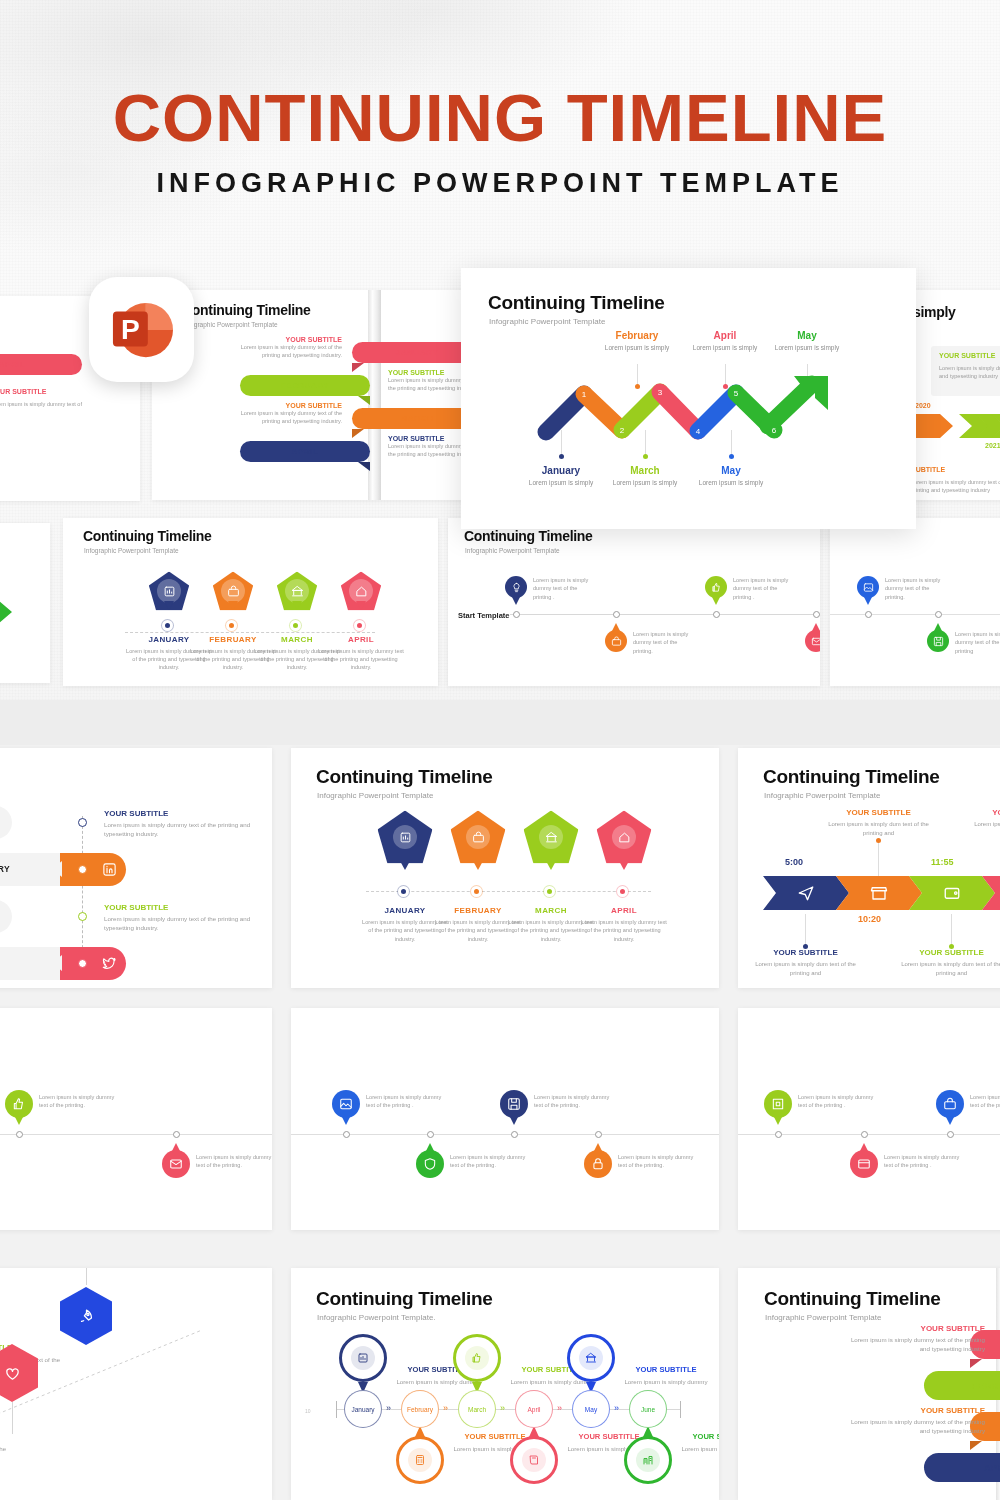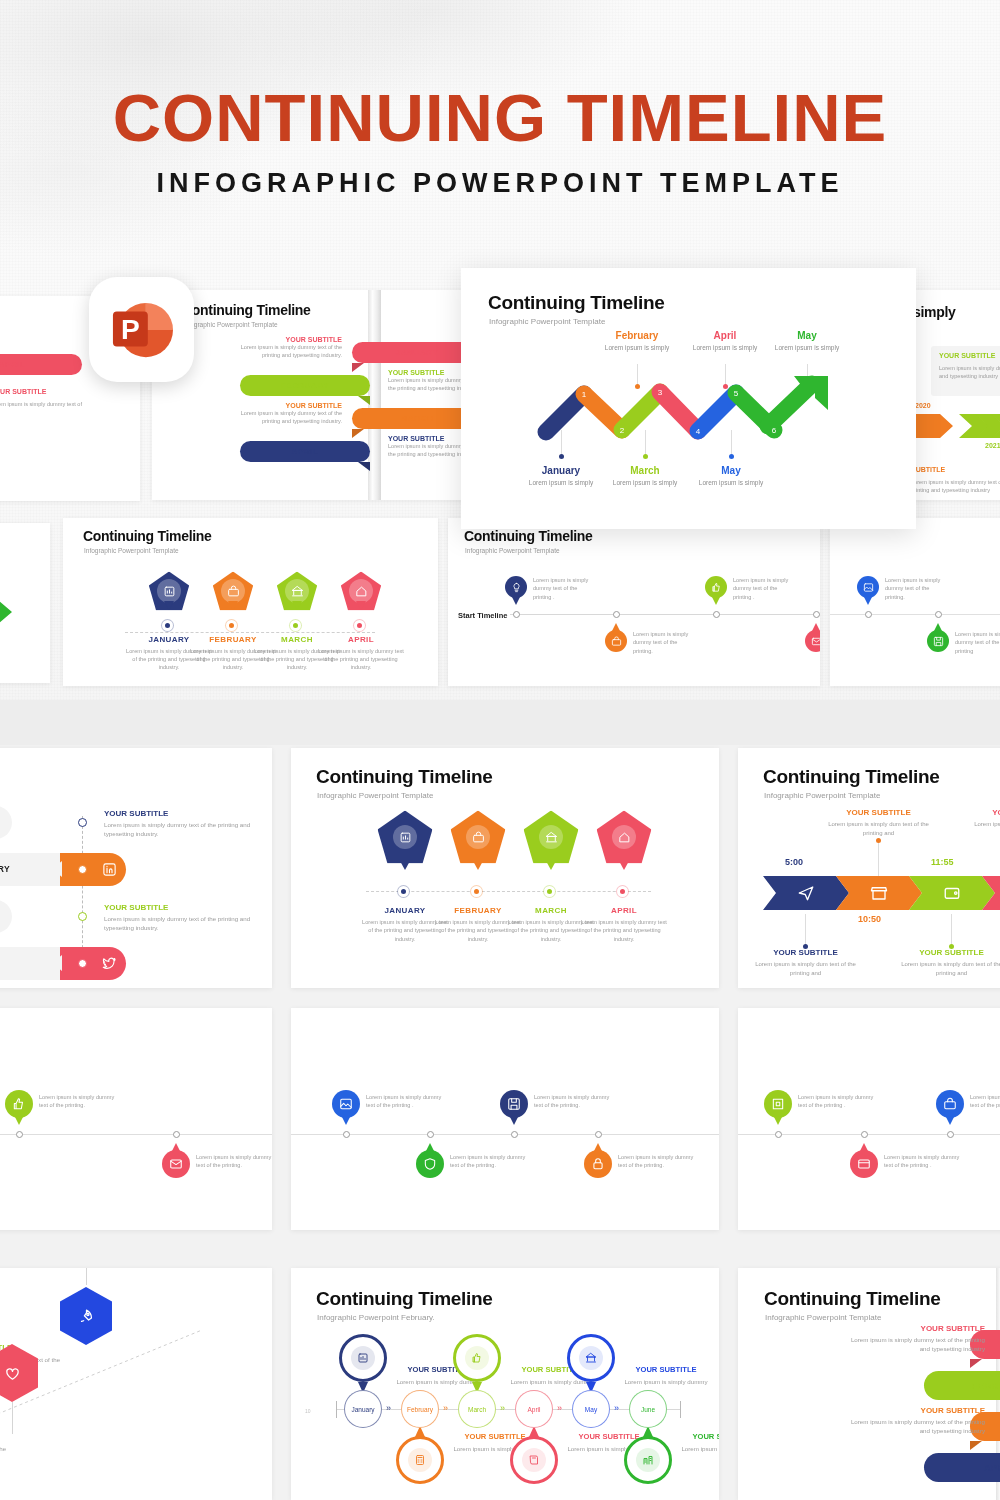--- a/index.html
+++ b/index.html
@@ -310,21 +310,21 @@
       <div style="position:absolute;left:254px;top:116.56px;width:88px;text-align:center;">
         <div style="font-size:8px;font-weight:bold;color:#ef5063;letter-spacing:.4px;">APRIL</div>
         <div style="font-size:5.6px;color:#9c9c9c;line-height:1.5;margin-top:3px;">Lorem ipsum is simply dummy text of the printing and typesetting industry.</div>
       </div>
       </div>
   </div>
 
   <div class="slide" id="sl-start" style="left:448px;top:518px;width:372px;height:168px;">
     <div class="s-title" style="position:absolute;left:16px;top:10px;font-size:14px;">Continuing Timeline</div>
     <div class="s-sub" style="position:absolute;left:17px;top:29px;font-size:6.5px;">Infographic Powerpoint Template</div>
-    <div style="position:absolute;left:10px;top:93px;font-size:7.5px;font-weight:bold;color:#1b1b1b;">Start Timeline</div>
+    <div style="position:absolute;left:10px;top:93px;font-size:7.5px;font-weight:bold;color:#1b1b1b;">Start Template</div>
     <div style="position:absolute;left:62px;top:96px;right:0;border-top:1px solid #d8d8d8;"></div>
     <div id="startNodes">
         <div style="position:absolute;left:57px;top:58px;width:22px;height:22px;border-radius:50%;background:#2b3b7e;display:flex;align-items:center;justify-content:center;">
           <svg width="11" height="11" viewBox="0 0 24 24" fill="none" stroke="#fff" stroke-width="1.8" stroke-linecap="round" stroke-linejoin="round">
             <path d="M9 18h6M10 21h4M12 3a6 6 0 0 1 4 10v2H8v-2a6 6 0 0 1 4-10z"></path>
           </svg>
         </div>
       <div style="position:absolute;left:64px;top:79px;width:0;height:0;border-left:4px solid transparent;border-right:4px solid transparent;border-top:8px solid #2b3b7e;"></div>
       <div style="position:absolute;left:64.5px;top:92.5px;width:7px;height:7px;border-radius:50%;background:#fff;border:1px solid #9a9a9a;"></div>
       <div style="position:absolute;left:85px;top:58px;width:64px;font-size:5.6px;color:#9c9c9c;line-height:1.5;">Lorem ipsum is simply dummy text of the printing .</div>
@@ -505,21 +505,21 @@
     <div style="position:absolute;left:64.5px;top:196px;width:5px;height:5px;border-radius:50%;background:#2b3b7e;"></div>
     <div style="position:absolute;left:10px;top:200px;width:115px;text-align:center;">
       <div style="font-size:8px;font-weight:bold;color:#2b3b7e;">YOUR SUBTITLE</div>
       <div style="font-size:6px;color:#9c9c9c;line-height:1.5;margin-top:3px;">Lorem ipsum is simply dum text of the printing and</div>
     </div>
       <div class="chev" style="left:98px;top:128px;width:86px;background:#f07c22;">
         <svg width="18" height="18" viewBox="0 0 24 24" fill="none" stroke="#fff" stroke-width="1.8" stroke-linecap="round" stroke-linejoin="round">
           <path d="M4 9h16v11H4zM3 5h18l1 4H2z"></path>
         </svg>
       </div>
-    <div style="position:absolute;left:120px;top:166px;font-size:9px;font-weight:bold;color:#f07c22;">10:50</div>
+    <div style="position:absolute;left:120px;top:166px;font-size:9px;font-weight:bold;color:#f07c22;">10:20</div>
     <div style="position:absolute;left:140px;top:94px;width:1px;height:34px;background:#ddd;"></div>
     <div style="position:absolute;left:137.5px;top:90px;width:5px;height:5px;border-radius:50%;background:#f07c22;"></div>
     <div style="position:absolute;left:83px;top:60px;width:115px;text-align:center;">
       <div style="font-size:8px;font-weight:bold;color:#f07c22;">YOUR SUBTITLE</div>
       <div style="font-size:6px;color:#9c9c9c;line-height:1.5;margin-top:3px;">Lorem ipsum is simply dum text of the printing and</div>
     </div>
       <div class="chev" style="left:171px;top:128px;width:86px;background:#9acd1e;">
         <svg width="18" height="18" viewBox="0 0 24 24" fill="none" stroke="#fff" stroke-width="1.8" stroke-linecap="round" stroke-linejoin="round">
           <rect x="3" y="6" width="18" height="13" rx="2"></rect>
           <circle cx="17" cy="12" r="1.6"></circle>
@@ -666,21 +666,21 @@
           <path d="M5 19l3-1M12 3c4 2 7 6 7 11l-4 3-6-6 3-4z"></path>
           <circle cx="14" cy="9" r="1.6"></circle>
         </svg>
       </div>
     <div style="position:absolute;left:234px;top:-15px;width:1px;height:32px;background:#d5d5d5;"></div>
     </div>
 </div>
 
 <div class="slide" style="left:291px;top:1268px;width:428px;height:232px;">
   <div class="s-title" style="position:absolute;left:25px;top:20px;font-size:19px;">Continuing Timeline</div>
-  <div class="s-sub" style="position:absolute;left:26px;top:45px;font-size:8px;">Infographic Powerpoint February.</div>
+  <div class="s-sub" style="position:absolute;left:26px;top:45px;font-size:8px;">Infographic Powerpoint Template.</div>
   <div style="position:absolute;left:14px;top:140px;font-size:5px;color:#c4c4c4;">10</div>
   <div id="g3c2Items">
       <div style="position:absolute;left:45px;top:141px;width:345px;height:1px;background:#d8d8d8;"></div>
  <div style="position:absolute;left:45px;top:133px;width:1px;height:17px;background:#b9b9b9;"></div>
  <div style="position:absolute;left:389px;top:133px;width:1px;height:17px;background:#b9b9b9;"></div>
       <div class="oring" style="left:48px;top:66px;width:48px;height:48px;border:3px solid #2b3b7e;background:#fff;"></div>
     <div style="position:absolute;left:60px;top:78px;width:24px;height:24px;border-radius:50%;background:#2b3b7e1f;display:flex;align-items:center;justify-content:center;">
         <svg width="12" height="12" viewBox="0 0 24 24" fill="none" stroke="#2b3b7e" stroke-width="1.8" stroke-linecap="round" stroke-linejoin="round">
           <rect x="4" y="4" width="16" height="16" rx="2"></rect>
           <path d="M8 15v-4M12 15V9M16 15v-2"></path>

